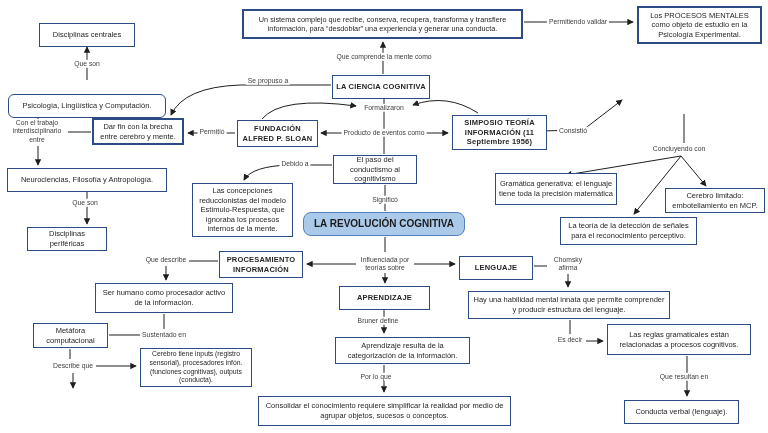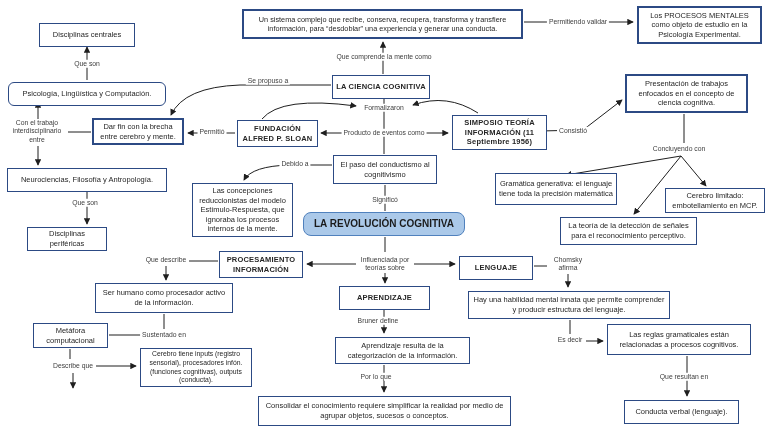--- a/index.html
+++ b/index.html
@@ -68,29 +68,28 @@
       <path d="M 568,274 V 287" marker-end="url(#arw)"></path>
       <path d="M 570,320 V 334"></path>
       <path d="M 586,341 H 603" marker-end="url(#arw)"></path>
       <path d="M 687,356 V 396" marker-end="url(#arw)"></path>
     </g>
   </svg>
 
   <div class="node" style="left:39px;top:23px;width:96px;height:21px;">Disciplinas centrales</div>
   <div class="node" style="left:242px;top:9px;width:281px;height:30px;font-size:7.3px;border-width:2px;">Un sistema complejo que recibe, conserva, recupera, transforma y transfiere información, para “desdoblar” una experiencia y generar una conducta.</div>
   <div class="node" style="left:637px;top:6px;width:125px;height:38px;border-width:2px;">Los PROCESOS MENTALES como objeto de estudio en la Psicología Experimental.</div>
-  <div class="node" style="left:8px;top:82px;width:158px;height:17px;border-radius:6px;">Psicología, Lingüística y Computación.</div>
+  <div class="node" style="left:8px;top:94px;width:158px;height:17px;border-radius:6px;">Psicología, Lingüística y Computación.</div>
   <div class="node caps" style="left:332px;top:75px;width:98px;height:21px;">LA CIENCIA COGNITIVA</div>
-  <div class="node" style="left:625px;top:74px;width:123px;height:39px;border-width:2px;">Presentación de trabajos enfocados en el concepto de ciencia cognitiva.</div>
   <div class="node" style="left:92px;top:118px;width:92px;height:27px;border-width:2px;">Dar fin con la brecha entre cerebro y mente.</div>
   <div class="node caps" style="left:237px;top:120px;width:81px;height:27px;">FUNDACIÓN ALFRED P. SLOAN</div>
   <div class="node caps" style="left:452px;top:115px;width:95px;height:35px;">SIMPOSIO TEORÍA INFORMACIÓN (11 Septiembre 1956)</div>
   <div class="node" style="left:7px;top:168px;width:160px;height:17px;">Neurociencias, Filosofía y Antropología.</div>
   <div class="node" style="left:192px;top:183px;width:101px;height:54px;">Las concepciones reduccionistas del modelo Estímulo-Respuesta, que ignoraba los procesos internos de la mente.</div>
-  <div class="node" style="left:333px;top:155px;width:104px;height:29px;">El paso del conductismo al cognitivismo</div>
+  <div class="node" style="left:333px;top:155px;width:84px;height:29px;">El paso del conductismo al cognitivismo</div>
   <div class="node" style="left:495px;top:173px;width:122px;height:32px;">Gramática generativa: el lenguaje tiene toda la precisión matemática</div>
   <div class="node" style="left:665px;top:188px;width:100px;height:25px;">Cerebro limitado: embotellamiento en MCP.</div>
   <div class="node" style="left:27px;top:227px;width:80px;height:18px;">Disciplinas periféricas</div>
   <div class="node hl" style="left:303px;top:212px;width:162px;height:24px;">LA REVOLUCIÓN COGNITIVA</div>
   <div class="node" style="left:560px;top:217px;width:137px;height:28px;">La teoría de la detección de señales para el reconocimiento perceptivo.</div>
   <div class="node caps" style="left:219px;top:251px;width:84px;height:27px;">PROCESAMIENTO INFORMACIÓN</div>
   <div class="node caps" style="left:459px;top:256px;width:74px;height:20px;">LENGUAJE</div>
   <div class="node" style="left:95px;top:283px;width:138px;height:30px;">Ser humano como procesador activo de la información.</div>
   <div class="node caps" style="left:339px;top:286px;width:91px;height:23px;">APRENDIZAJE</div>
   <div class="node" style="left:468px;top:291px;width:202px;height:28px;">Hay una habilidad mental innata que permite comprender y producir estructura del lenguaje.</div>

